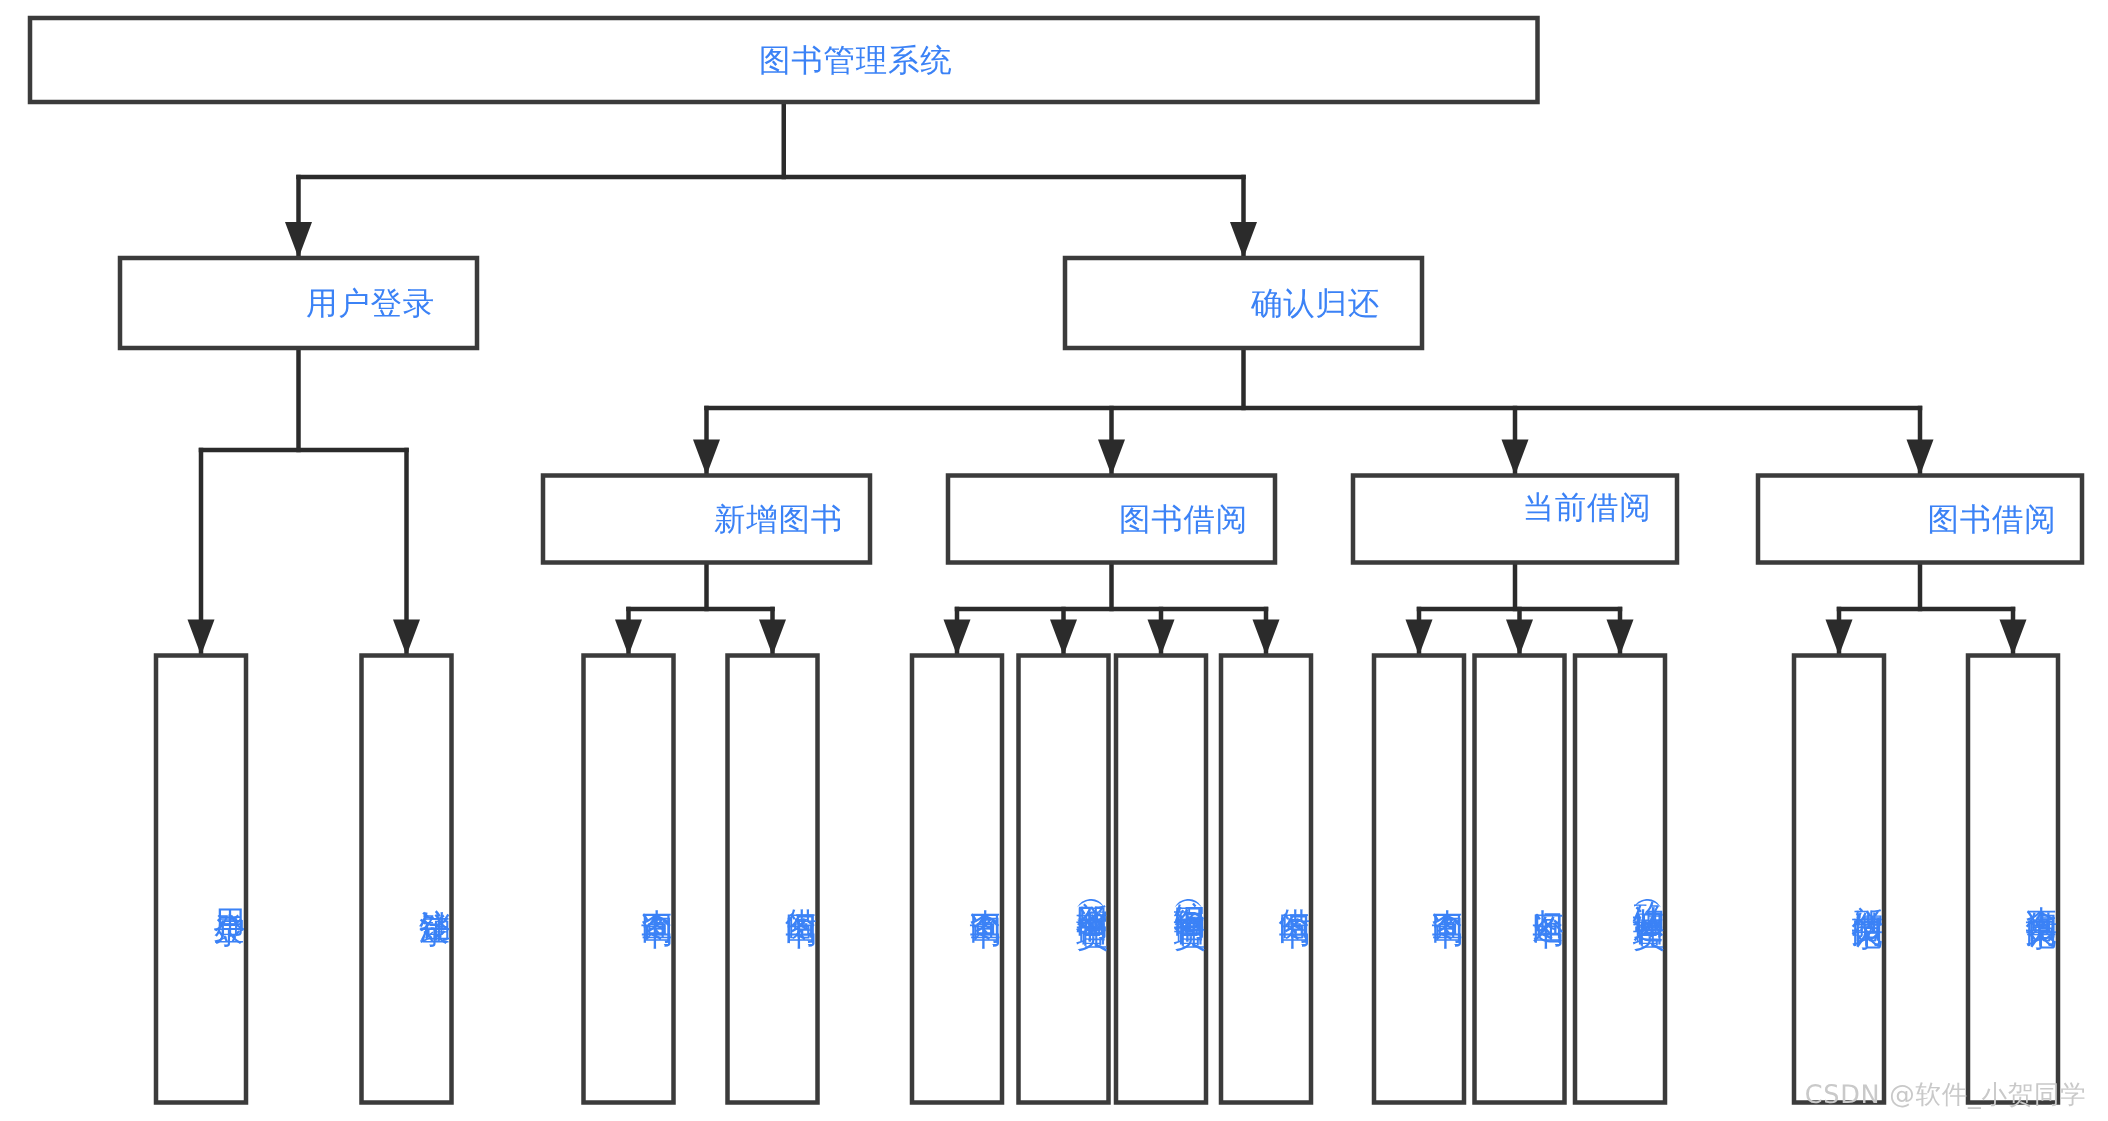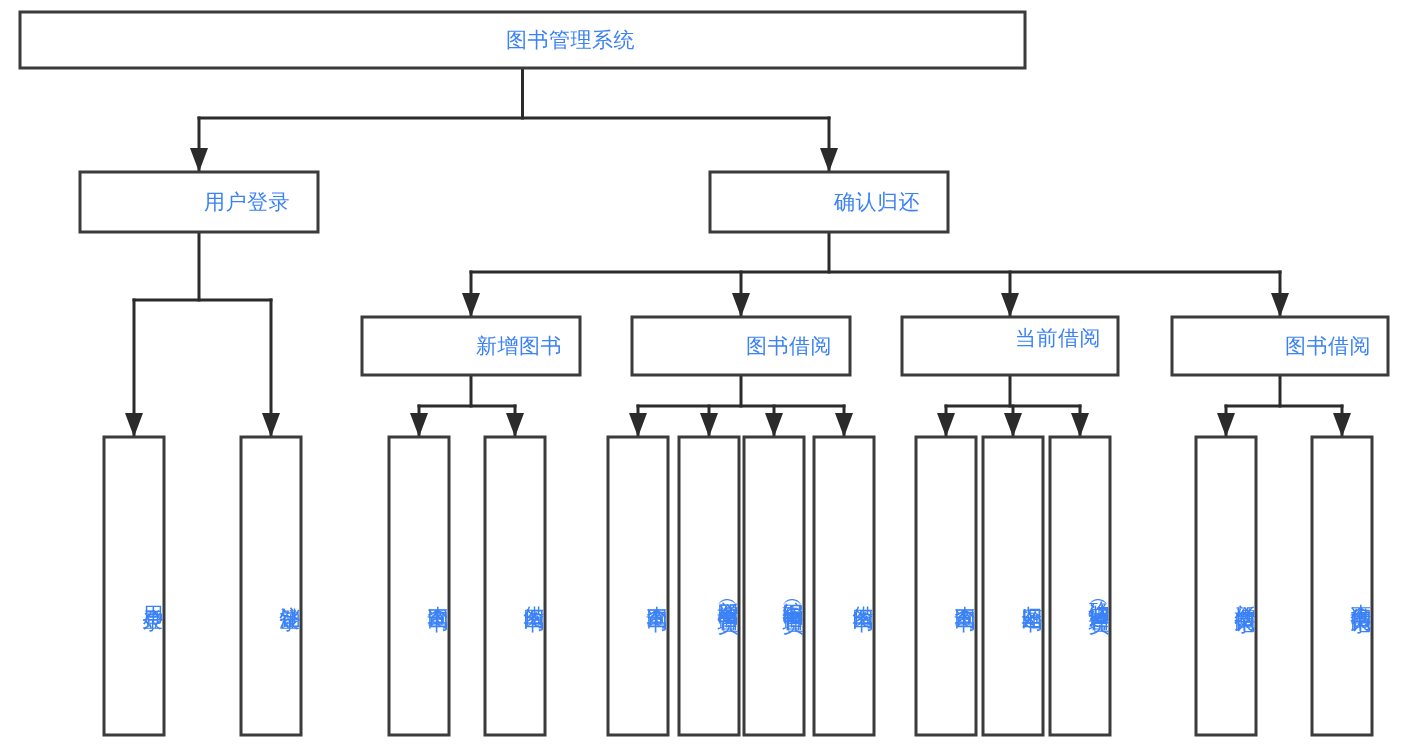--- a/index.html
+++ b/index.html
@@ -177,20 +177,21 @@
       <div class="node-label vertical" style="left: 679px; top: 437px; width: 60px; height: 298px;">新增图书（管理员）</div>
       <div class="node-label vertical" style="left: 744px; top: 437px; width: 60px; height: 298px;">编辑图书（管理员）</div>
       <div class="node-label vertical" style="left: 814px; top: 437px; width: 60px; height: 298px;">借阅图书</div>
       <div class="node-label vertical" style="left: 916px; top: 437px; width: 60px; height: 298px;">查询图书</div>
       <div class="node-label vertical" style="left: 983px; top: 437px; width: 60px; height: 298px;">归还图书</div>
       <div class="node-label vertical" style="left: 1050px; top: 437px; width: 60px; height: 298px;">确认归还（管理员）</div>
       <div class="node-label vertical" style="left: 1196px; top: 437px; width: 60px; height: 298px;">新增借阅记录</div>
       <div class="node-label vertical" style="left: 1312px; top: 437px; width: 60px; height: 298px;">查询借阅记录</div>
     </div>
 
+  <div id="watermark">CSDN @软件_小贺同学</div>
 
 <div class="node-hit" style="left: 20px; top: 12px; width: 1005px; height: 56px;"></div>
     <div class="node-hit" style="left: 80px; top: 172px; width: 238px; height: 60px;"></div>
     <div class="node-hit" style="left: 710px; top: 172px; width: 238px; height: 60px;"></div>
     <div class="node-hit" style="left: 362px; top: 317px; width: 218px; height: 58px;"></div>
     <div class="node-hit" style="left: 632px; top: 317px; width: 218px; height: 58px;"></div>
     <div class="node-hit" style="left: 902px; top: 317px; width: 216px; height: 58px;"></div>
     <div class="node-hit" style="left: 1172px; top: 317px; width: 216px; height: 58px;"></div>
     <div class="node-hit" style="left: 104px; top: 437px; width: 60px; height: 298px;"></div>
     <div class="node-hit" style="left: 241px; top: 437px; width: 60px; height: 298px;"></div>

